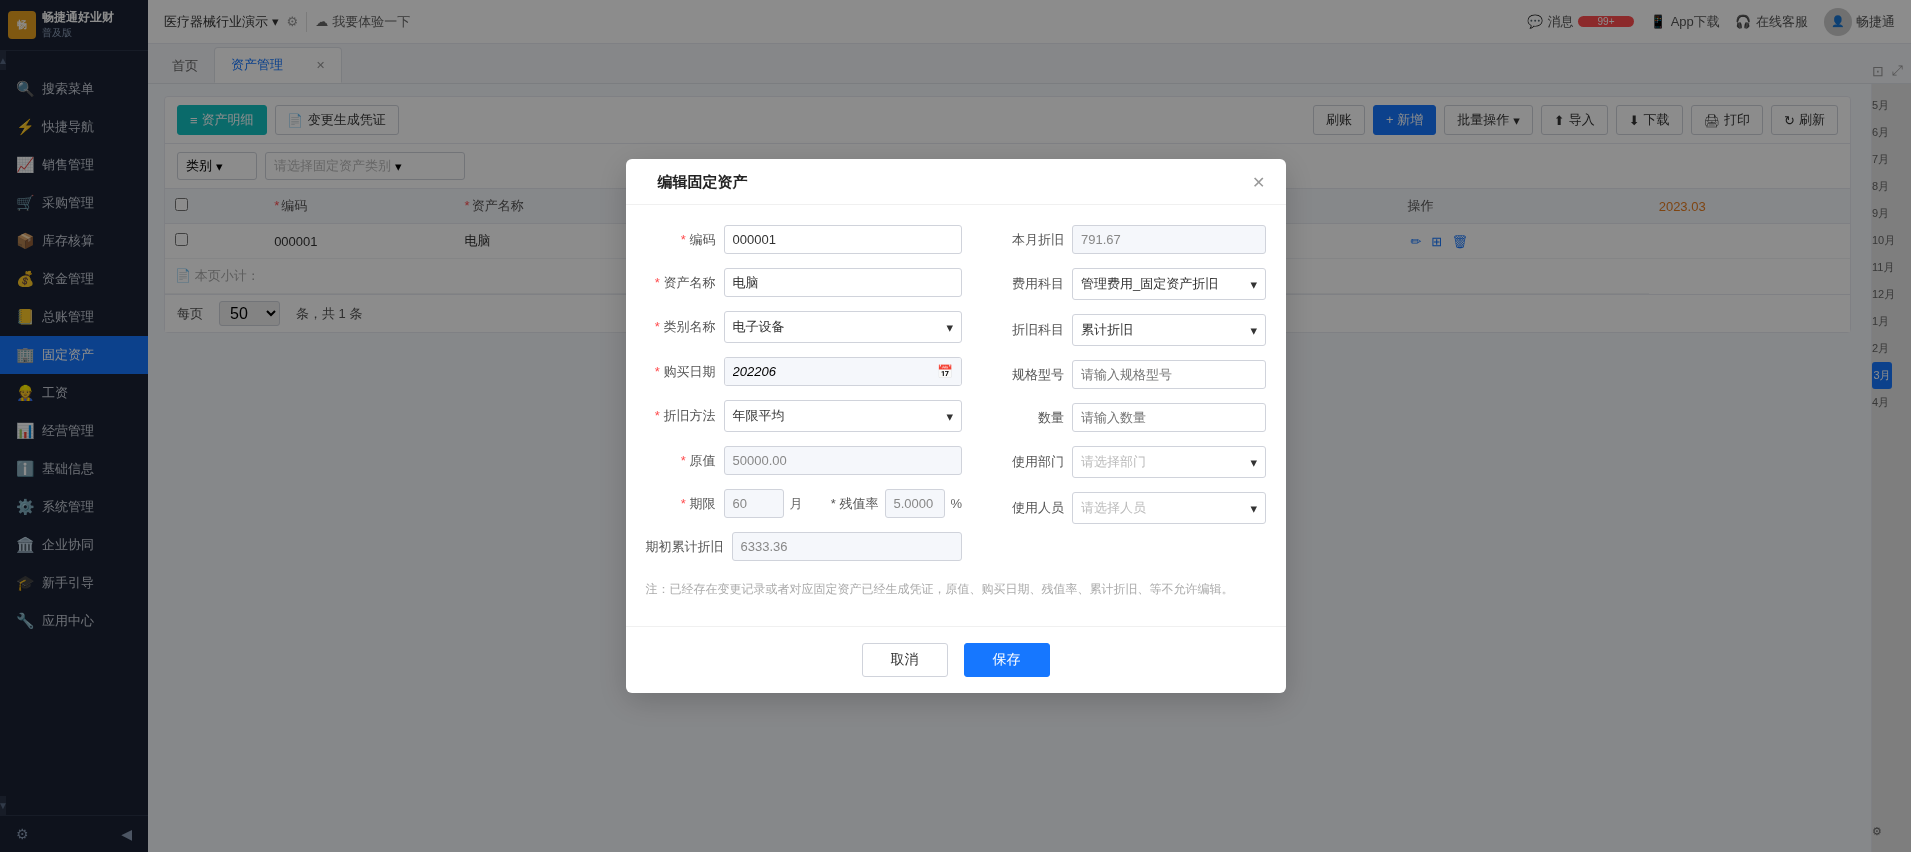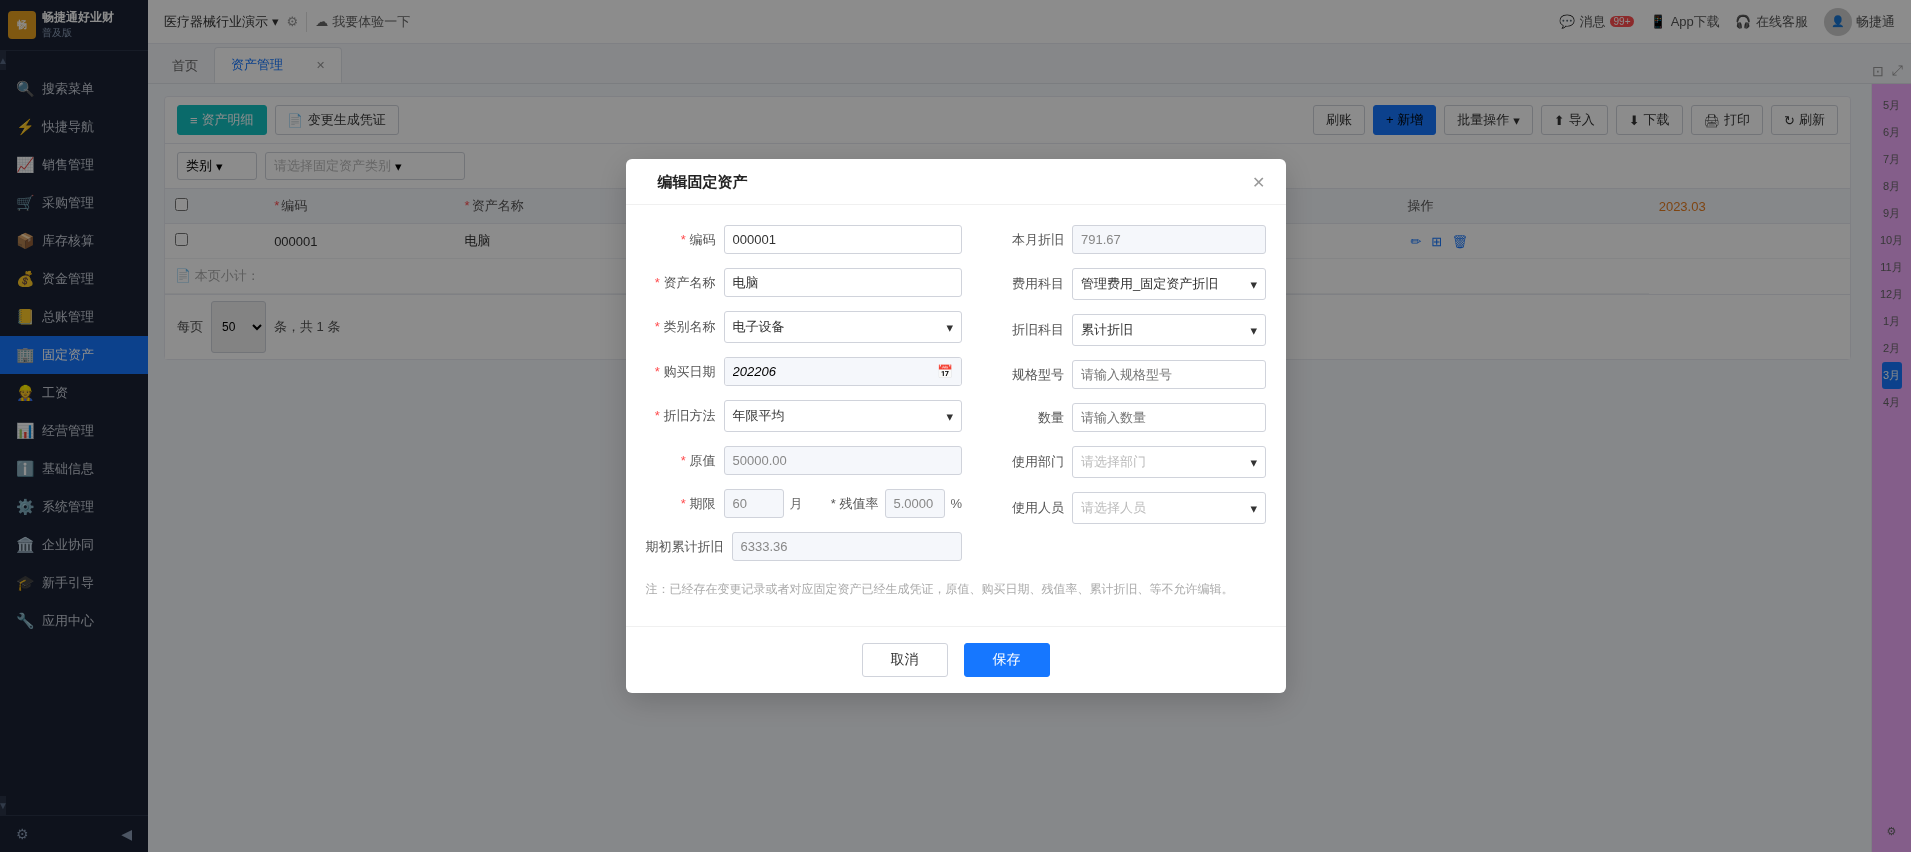--- a/index.html
+++ b/index.html
@@ -69,21 +69,21 @@
       display: flex; align-items: center; gap: 4px;
       font-size: 13px; color: #333; cursor: pointer;
     }
     .topbar-divider { width: 1px; height: 20px; background: #e0e0e0; }
     .experience-btn {
       display: flex; align-items: center; gap: 4px;
       color: #666; font-size: 13px; cursor: pointer;
     }
     .topbar-right { display: flex; align-items: center; gap: 16px; }
     .topbar-action { display: flex; align-items: center; gap: 4px; color: #555; font-size: 13px; cursor: pointer; }
-    .badge { background: #ff4d4f; color: white; font-size: 10px; border-radius: 8px; padding: 0 4px; min-width: 16px; text-align: right; }
+    .badge { background: #ff4d4f; color: white; font-size: 10px; border-radius: 8px; padding: 0 20px; min-width: 16px; text-align: right; }
     .user-avatar { width: 28px; height: 28px; border-radius: 50%; background: #ccc; display: flex; align-items: center; justify-content: center; font-size: 11px; }
 
     
     .tabbar {
       background: #f5f6fa;
       height: 40px;
       display: flex; align-items: flex-end;
       padding: 0 8px;
       border-bottom: 1px solid #e0e3ea;
       flex-shrink: 0;
@@ -120,21 +120,21 @@
     .toolbar-btn {
       display: flex; align-items: center; gap: 4px;
       padding: 5px 12px;
       border: 1px solid #d0d3db;
       background: #fff;
       border-radius: 3px;
       font-size: 13px;
       cursor: pointer;
       color: #333;
     }
-    .toolbar-btn.primary { background: #1677ff; color: #000000; border-color: #1677ff; }
+    .toolbar-btn.primary { background: #1677ff; color: #ffffff; border-color: #1677ff; }
     .toolbar-btn.teal { background: #13c2c2; color: #fff; border-color: #13c2c2; }
     .toolbar-btn-group { display: flex; margin-left: auto; gap: 8px; }
 
     
     .filter-row {
       display: flex; align-items: center; gap: 8px;
       background: #fff;
       padding: 8px 12px;
       border-bottom: 1px solid #e8eaf0;
     }
@@ -173,24 +173,24 @@
       color: #333;
     }
     .required-star { color: #ff4d4f; margin-right: 2px; }
     .table-action-btn { color: #1677ff; cursor: pointer; margin: 0 3px; font-size: 13px; }
 
     
     .right-panel {
       position: absolute;
       right: 0; top: 0;
       width: 40px;
-      background: #f0abfc;
+      background: #e5e5e5;
       border-left: 1px solid #e8eaf0;
       height: 100%;
-      display: flex; flex-direction: column; align-items: center;
+      display: flex; flex-direction: column; align-items: flex-start;
       padding: 8px 0;
     }
     .right-panel-item {
       font-size: 11px;
       color: #666;
       padding: 6px 0;
       cursor: pointer;
       text-align: center;
     }
     .right-panel-item.highlight {
@@ -285,22 +285,22 @@
     .form-inline input { width: 50px; }
     .form-inline .unit { color: #666; font-size: 13px; }
     .form-inline .small-input { width: 60px; }
     .note-text { font-size: 12px; color: #aaa; padding: 8px 0; }
 
     
     .btn { padding: 7px 28px; border-radius: 3px; font-size: 14px; cursor: pointer; border: 1px solid; }
     .btn-default { background: #fff; border-color: #d0d3db; color: #333; }
     .btn-primary { background: #1677ff; border-color: #1677ff; color: #fff; }
 
-    .page-bottom { display: flex; align-items: center; gap: 8px; background: #fff; padding: 6px 12px; font-size: 13px; color: #555; border-top: 1px solid #e8eaf0; }
-    .per-page-select { border: 1px solid #d0d3db; border-radius: 3px; padding: 17px 6px; font-size: 12px; }
+    .page-bottom { display: flex; align-items: center; gap: 16px; background: #fff; padding: 6px 12px; font-size: 13px; color: #555; border-top: 1px solid #e8eaf0; }
+    .per-page-select { border: 1px solid #d0d3db; border-radius: 3px; padding: 2px 6px; font-size: 16px; }
   </style>
 </head>
 <body>
 
 <div class="sidebar">
   <div class="sidebar-header">
     <div class="sidebar-logo">
       <span>畅</span>
     </div>
     <div>

